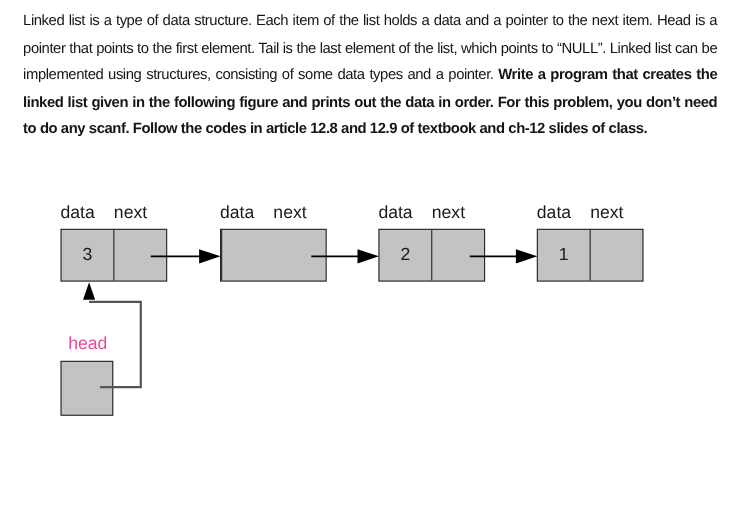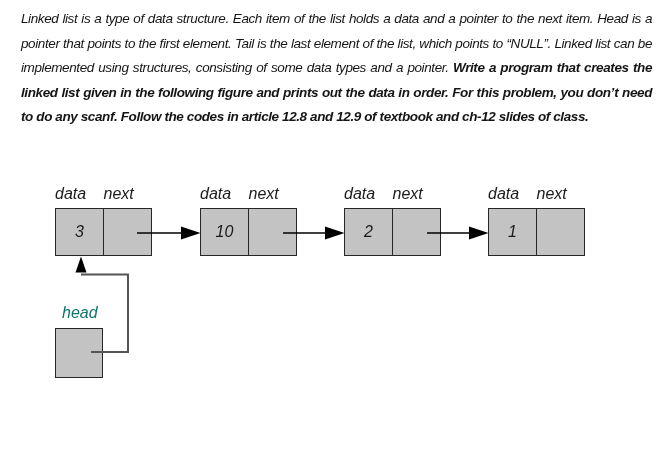--- a/index.html
+++ b/index.html
@@ -4,21 +4,20 @@
 <style>
   html, body { margin: 0; padding: 0; background: #ffffff; }
   .page {
     position: relative;
     width: 668px;
     height: 463px;
     background: #ffffff;
     font-family: "Liberation Sans", sans-serif;
     color: #151515;
     overflow: hidden;
-    font-style: italic;
   }
 
   
   .problem-text {
     position: absolute;
     left: 21px;
     top: 7px;
     width: 631px;
     font-size: 13.5px;
     letter-spacing: -0.4px;
@@ -61,21 +60,21 @@
     font-size: 16px;
     color: #1a1a1a;
   }
   .cell.next { border-left: 1.5px solid #262626; }
 
   .head-label {
     position: absolute;
     left: 62px;
     top: 304px;
     font-size: 16px;
-    color: #0f766e;
+    color: #ec4899;
   }
   .head-box {
     position: absolute;
     left: 55px;
     top: 328px;
     width: 48px;
     height: 50px;
     box-sizing: border-box;
     border: 1.5px solid #262626;
     background: #c3c3c3;
@@ -109,21 +108,20 @@
         <div class="cell next"></div>
       </div>
     </div>
 
     <div class="node" style="left:200px">
       <div class="labels">
         <span>data</span>
         <span>next</span>
       </div>
       <div class="cells">
-        <div class="cell data">10</div>
         <div class="cell next"></div>
       </div>
     </div>
 
     <div class="node" style="left:344px">
       <div class="labels">
         <span>data</span>
         <span>next</span>
       </div>
       <div class="cells">

